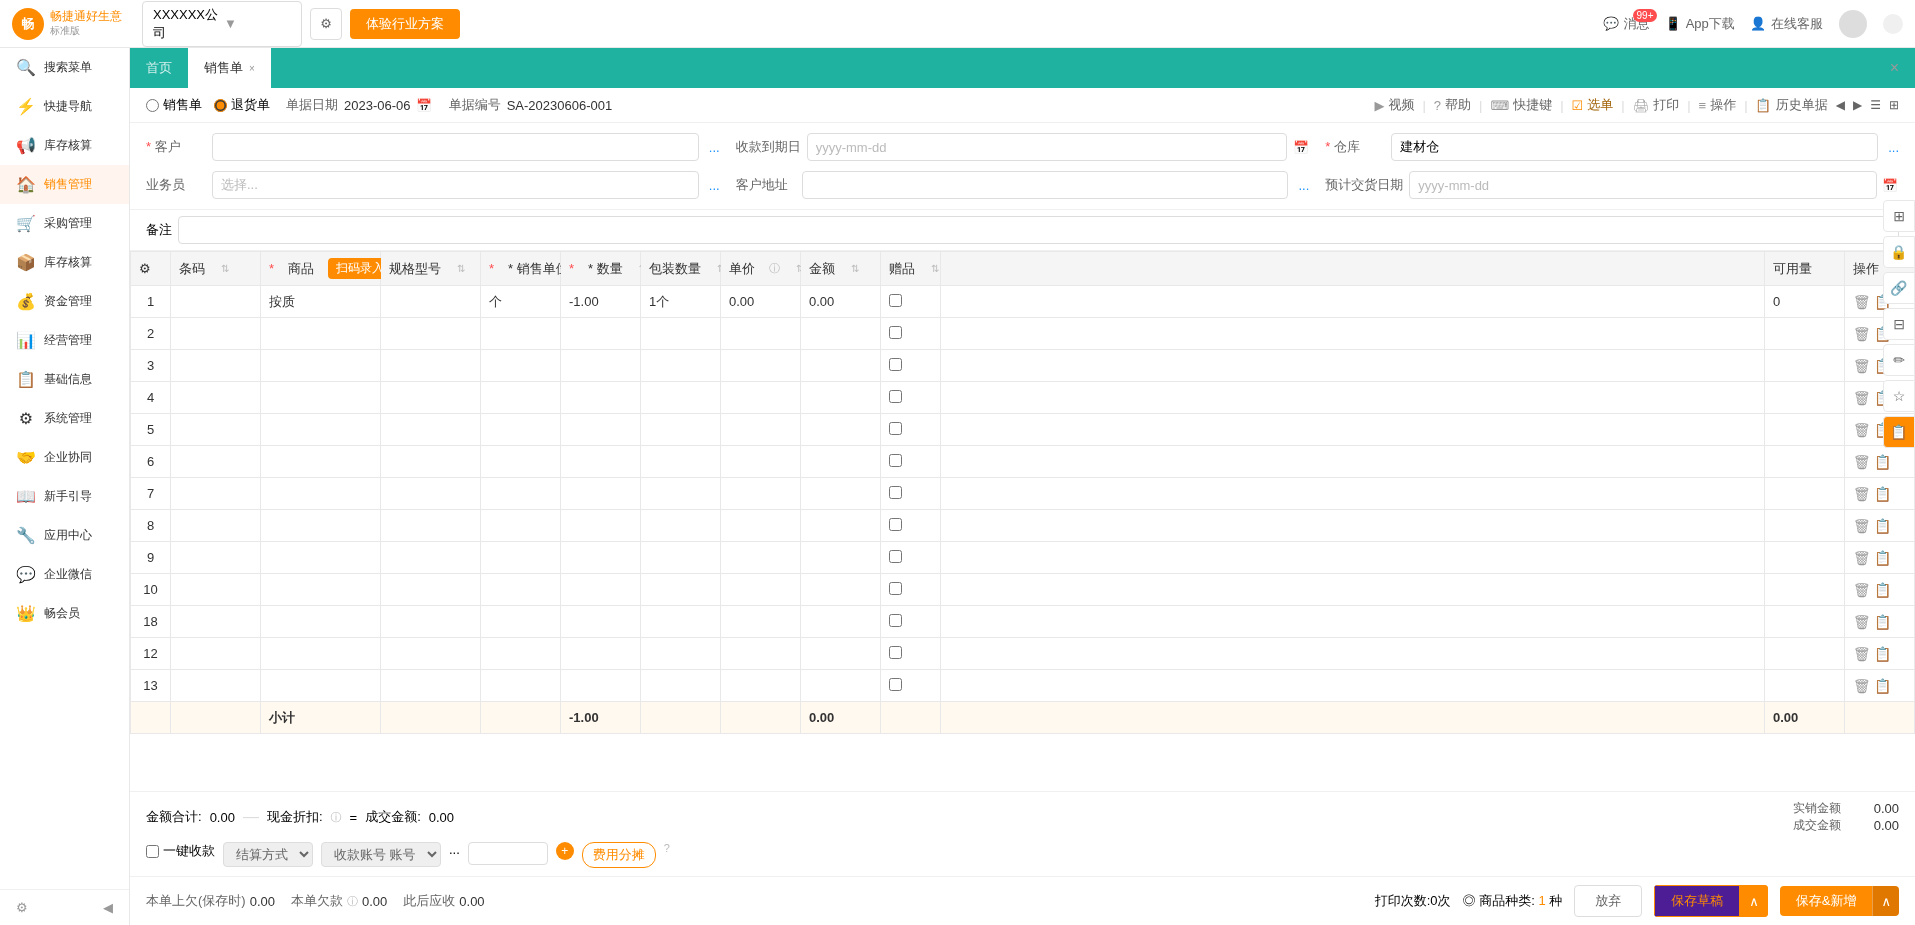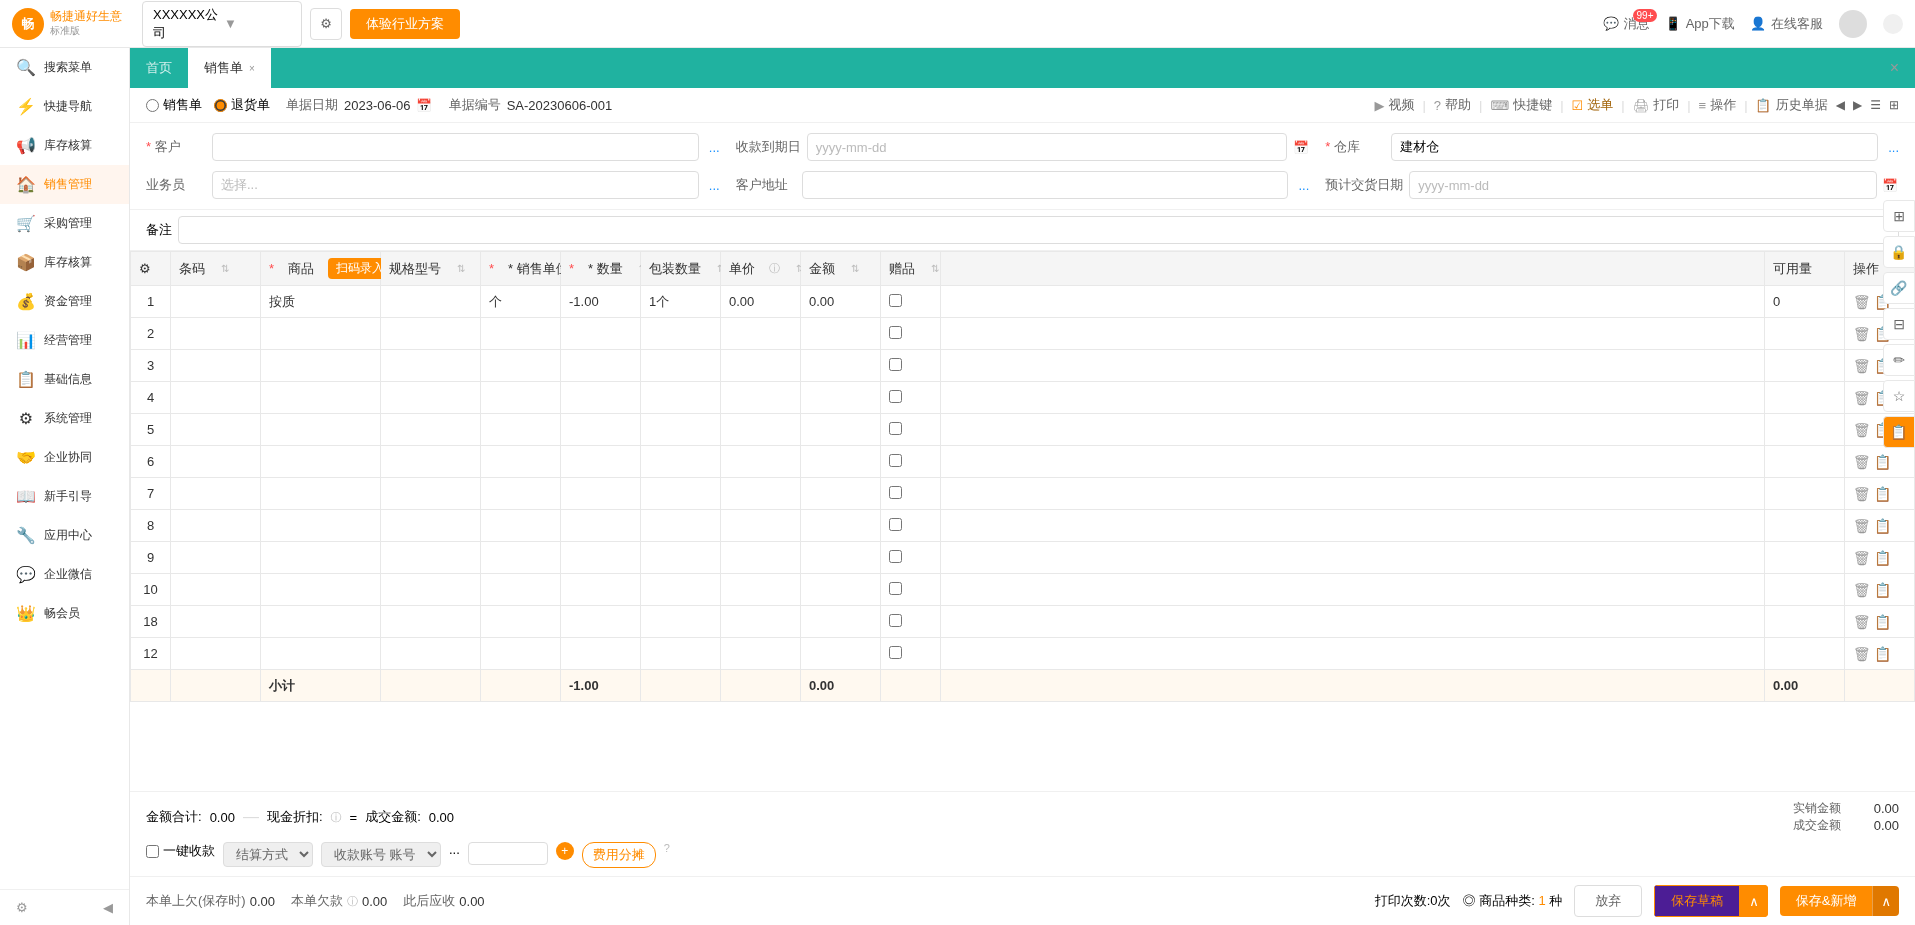--- a/index.html
+++ b/index.html
@@ -806,20 +806,40 @@
     <td class="col-gift"><input type="checkbox" style=""></td>
     <td style="min-width:200px;"></td>
     <td class="col-available"></td>
     <td class="col-ops">
       <div class="row-op">
         <button class="op-btn">🗑</button>
         <button class="op-btn">📋</button>
       </div>
     </td>
   </tr>
+              <tr>
+    <td class="col-num">13</td>
+    <td class="col-barcode"></td>
+    <td class="col-product"></td>
+    <td class="col-spec"></td>
+    <td class="col-unit"></td>
+    <td class="col-qty "></td>
+    <td class="col-pkg"></td>
+    <td class="col-price"></td>
+    <td class="col-amount"></td>
+    <td class="col-gift"><input type="checkbox" style=""></td>
+    <td style="min-width:200px;"></td>
+    <td class="col-available"></td>
+    <td class="col-ops">
+      <div class="row-op">
+        <button class="op-btn">🗑</button>
+        <button class="op-btn">📋</button>
+      </div>
+    </td>
+  </tr>
             </tbody>
           <tfoot>
             <tr class="table-subtotal">
               <td></td>
               <td></td>
               <td><span>小计</span></td>
               <td></td>
               <td></td>
               <td class="qty-red"><span>-1.00</span></td>
               <td></td>

